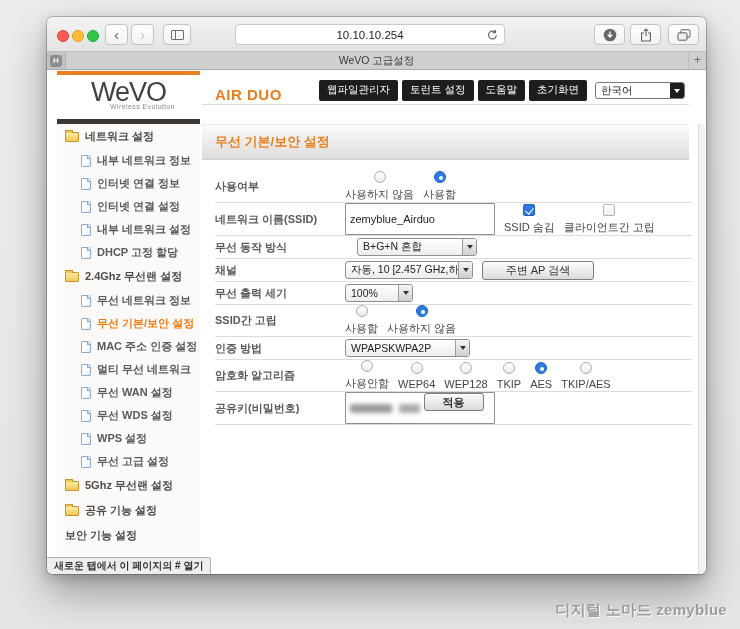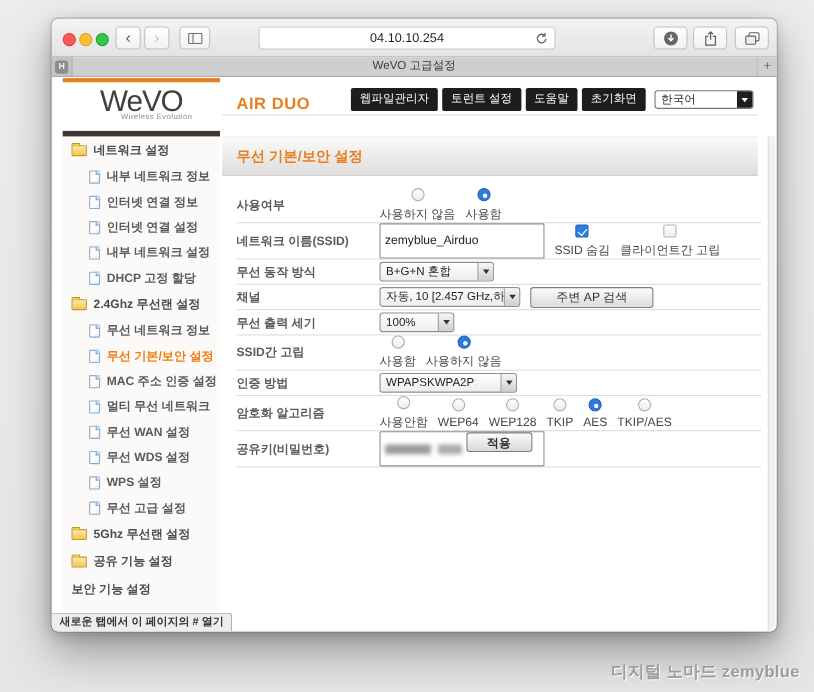--- a/index.html
+++ b/index.html
@@ -159,21 +159,21 @@
       <div class="tl yellow"></div>
       <div class="tl green"></div>
 
       <div class="tbtn back">‹</div>
       <div class="tbtn fwd">›</div>
       <div class="tbtn panes">
         <span class="panes-ic"></span>
       </div>
 
       <div class="urlfield">
-        <span>04.10.10.254</span>
+        <span>10.10.10.254</span>
         <span class="reload">
           <svg width="11" height="12" viewBox="0 0 11 12">
             <path d="M9.3 6.2a3.9 3.9 0 1 1-1.1-2.9" fill="none" stroke="#666" stroke-width="1.2"></path>
             <path d="M8.4 1v2.7H5.7" fill="none" stroke="#666" stroke-width="1.2"></path>
           </svg>
         </span>
       </div>
 
       <div class="tbtn dl">
         <svg width="14" height="14" viewBox="0 0 14 14">
@@ -333,21 +333,21 @@
                 </div>
                 <div class="cwrap">
                   <div class="cb"></div>
                   <span class="clab">클라이언트간 고립</span>
                 </div>
               </div>
             </div>
             <div class="frow">
               <div class="flabel">무선 동작 방식</div>
               <div class="fctrls">
-                <div class="sel" style="width: 104px;">
+                <div class="sel" style="width: 120px; margin-left: 12px;">
                   <span class="val">B+G+N 혼합</span>
                   <span class="arrbox">
                     <div class="tri"></div>
                   </span>
                 </div>
               </div>
             </div>
             <div class="frow">
               <div class="flabel">채널</div>
               <div class="fctrls">

